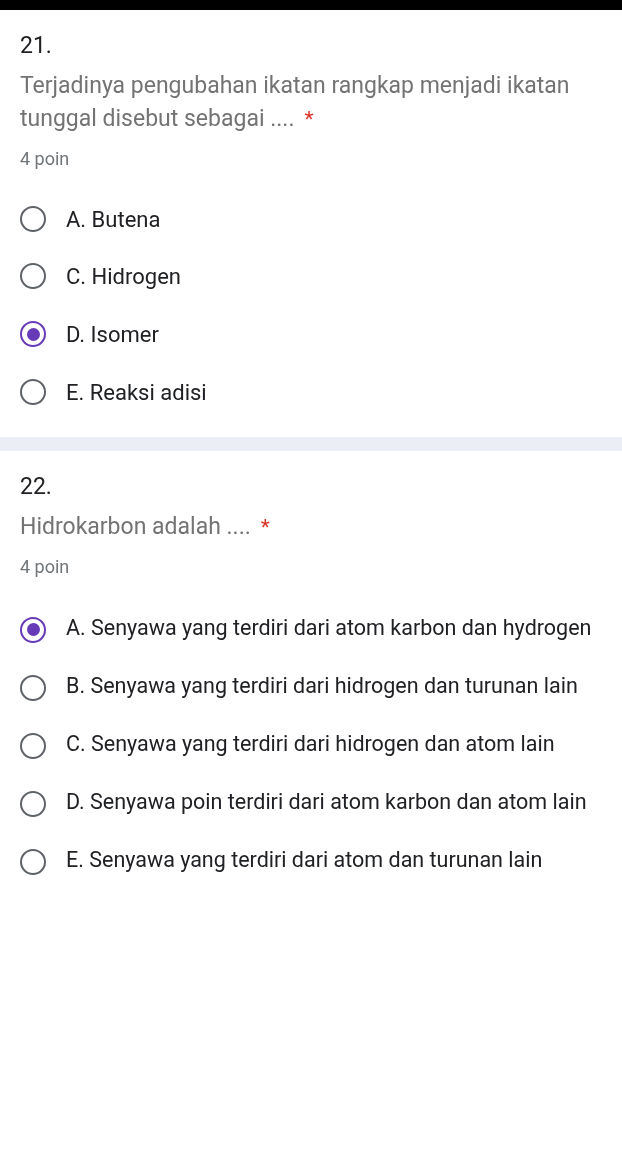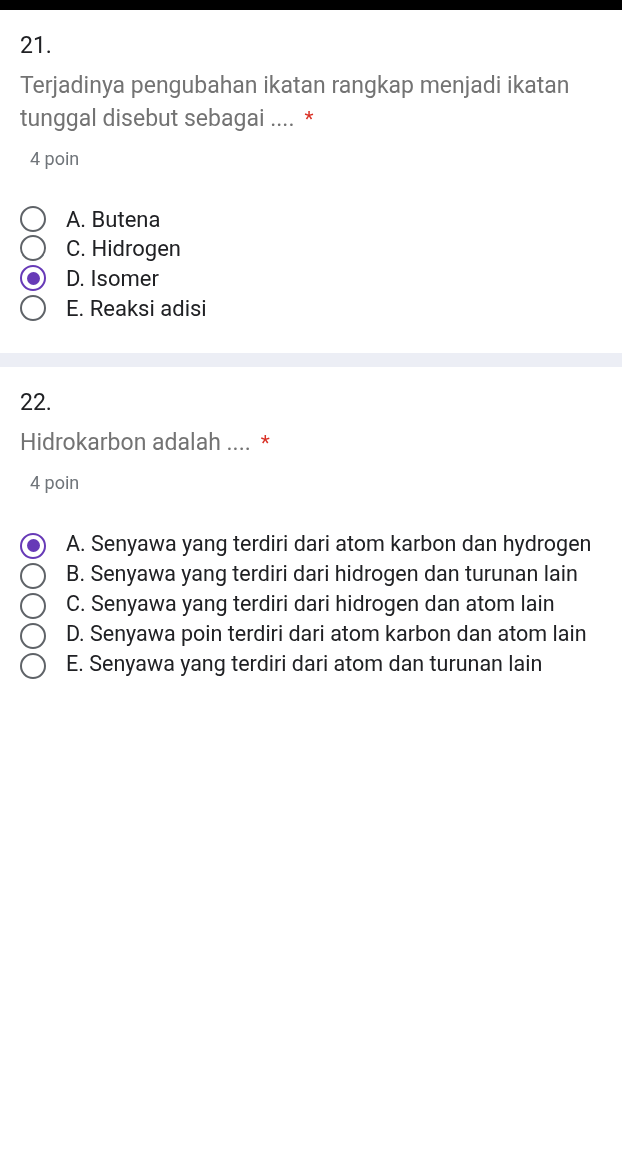--- a/index.html
+++ b/index.html
@@ -48,28 +48,28 @@
     line-height: 1.45;
   }
   .req {
     color: #d93025;
     font-size: 21px;
     margin-left: 6px;
   }
   .points {
     color: #70757a;
     font-size: 18px;
-    margin-left: 10px;
     white-space: nowrap;
     padding-top: 2px;
   }
   .options {
     margin-top: 36px;
     display: flex;
     flex-direction: column;
+    gap: 28px;
   }
   .option {
     display: flex;
     align-items: flex-start;
     gap: 20px;
     cursor: pointer;
   }
   .radio {
     width: 26px;
     height: 26px;

